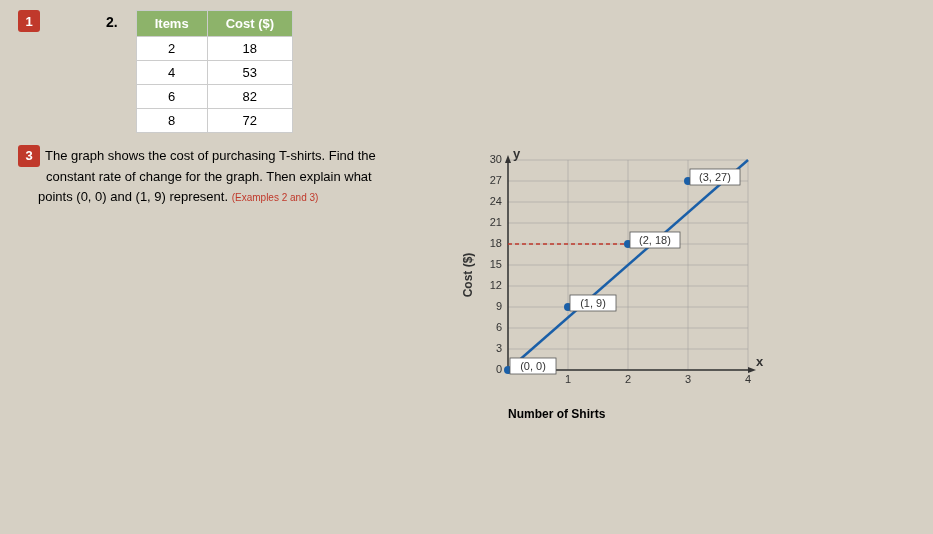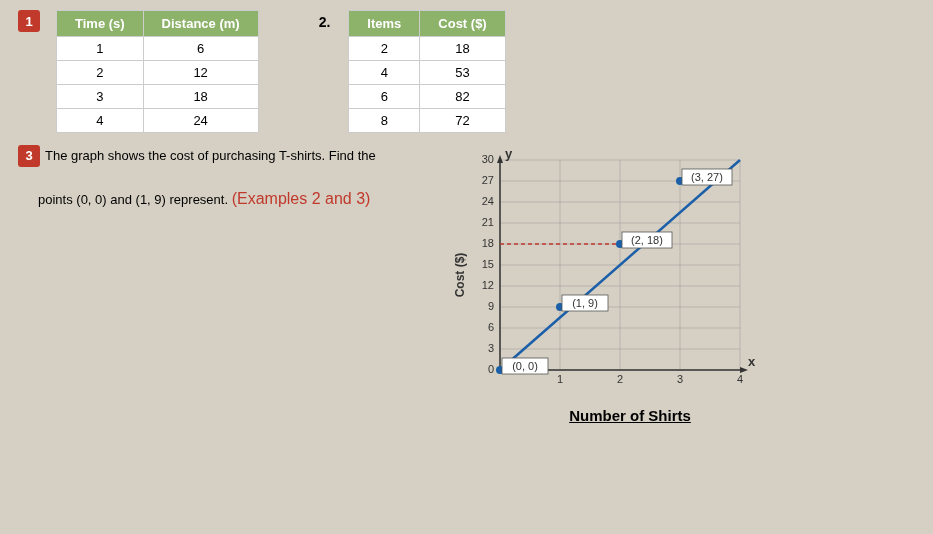--- a/index.html
+++ b/index.html
@@ -78,21 +78,21 @@
       font-weight: bold;
       margin-right: 8px;
       margin-top: 4px;
     }
 
     
     .bottom-row {
       display: flex;
       flex-direction: row;
       align-items: flex-start;
-      gap: 12px;
+      gap: 20px;
       margin-top: 4px;
     }
 
     .problem3-text {
       flex: 0 0 420px;
       font-size: 13px;
       line-height: 1.5;
     }
 
     .problem3-text .badge3 {
@@ -104,21 +104,21 @@
       background: #c0392b;
       color: white;
       font-weight: bold;
       font-size: 13px;
       border-radius: 3px;
       margin-right: 5px;
     }
 
     .examples-ref {
       color: #c0392b;
-      font-size: 16px;
+      font-size: 10px;
     }
 
     
     .graph-container {
       flex: 0 0 310px;
       position: relative;
     }
 
     svg.chart {
       display: block;
@@ -132,46 +132,20 @@
     }
   </style>
 </head>
 <body>
 
 <div class="main-container">
   <div class="top-row">
 
     <div class="table-section">
       <span class="problem-badge">1</span>
-      <table>
-        <thead>
-          <tr>
-            <th>Time (s)</th>
-            <th>Distance (m)</th>
-          </tr>
-        </thead>
-        <tbody id="p1-tbody">
-        <tr>
-              <td>1</td>
-              <td>6</td>
-            </tr>
-            <tr>
-              <td>2</td>
-              <td>12</td>
-            </tr>
-            <tr>
-              <td>3</td>
-              <td>18</td>
-            </tr>
-            <tr>
-              <td>4</td>
-              <td>24</td>
-            </tr>
-          </tbody>
-      </table>
     </div>
 
     <div class="table-section">
       <span class="problem-num-label">2.</span>
       <table>
         <thead>
           <tr>
             <th>Items</th>
             <th>Cost ($)</th>
           </tr>
@@ -195,21 +169,21 @@
             </tr>
           </tbody>
       </table>
     </div>
   </div>
 
   <div class="bottom-row">
 
     <div class="problem3-text">
       <span class="badge3">3</span><span>The graph shows the cost of purchasing T-shirts. Find the</span><br>
-      <br>
+      <span style="margin-left:28px;">constant rate of change for the graph. Then explain what</span><br>
       <span style="margin-left:20px;">points (0, 0) and (1, 9) represent.</span>
       <span class="examples-ref">(Examples 2 and 3)</span>
     </div>
 
     <div class="graph-container">
       <svg class="chart" width="310" height="260" viewBox="0 0 310 260">
 
         <line x1="50" y1="15" x2="50" y2="225" stroke="#999" stroke-width="0.5"></line>
         <line x1="110" y1="15" x2="110" y2="225" stroke="#999" stroke-width="0.5"></line>
         <line x1="170" y1="15" x2="170" y2="225" stroke="#999" stroke-width="0.5"></line>
@@ -277,16 +251,16 @@
 
         <rect x="172" y="87" width="50" height="16" fill="white" stroke="#555" stroke-width="0.8"></rect>
         <text x="197" y="99" text-anchor="middle" font-size="11" fill="#333">(2, 18)</text>
 
         <circle cx="230" cy="36" r="4" fill="#1a5fa8"></circle>
 
         <rect x="232" y="24" width="50" height="16" fill="white" stroke="#555" stroke-width="0.8"></rect>
         <text x="257" y="36" text-anchor="middle" font-size="11" fill="#333">(3, 27)</text>
       </svg>
 
-      <div class="axis-label-x" style="text-align:center; font-size:15px; font-weight:bold; margin-left:50px;text-decoration:underline;">Number of Shirts</div>
+      <div class="axis-label-x" style="text-align:left; font-size:12px; font-weight:bold; margin-left:50px;">Number of Shirts</div>
     </div>
   </div>
 </div>
 
 </body></html>

